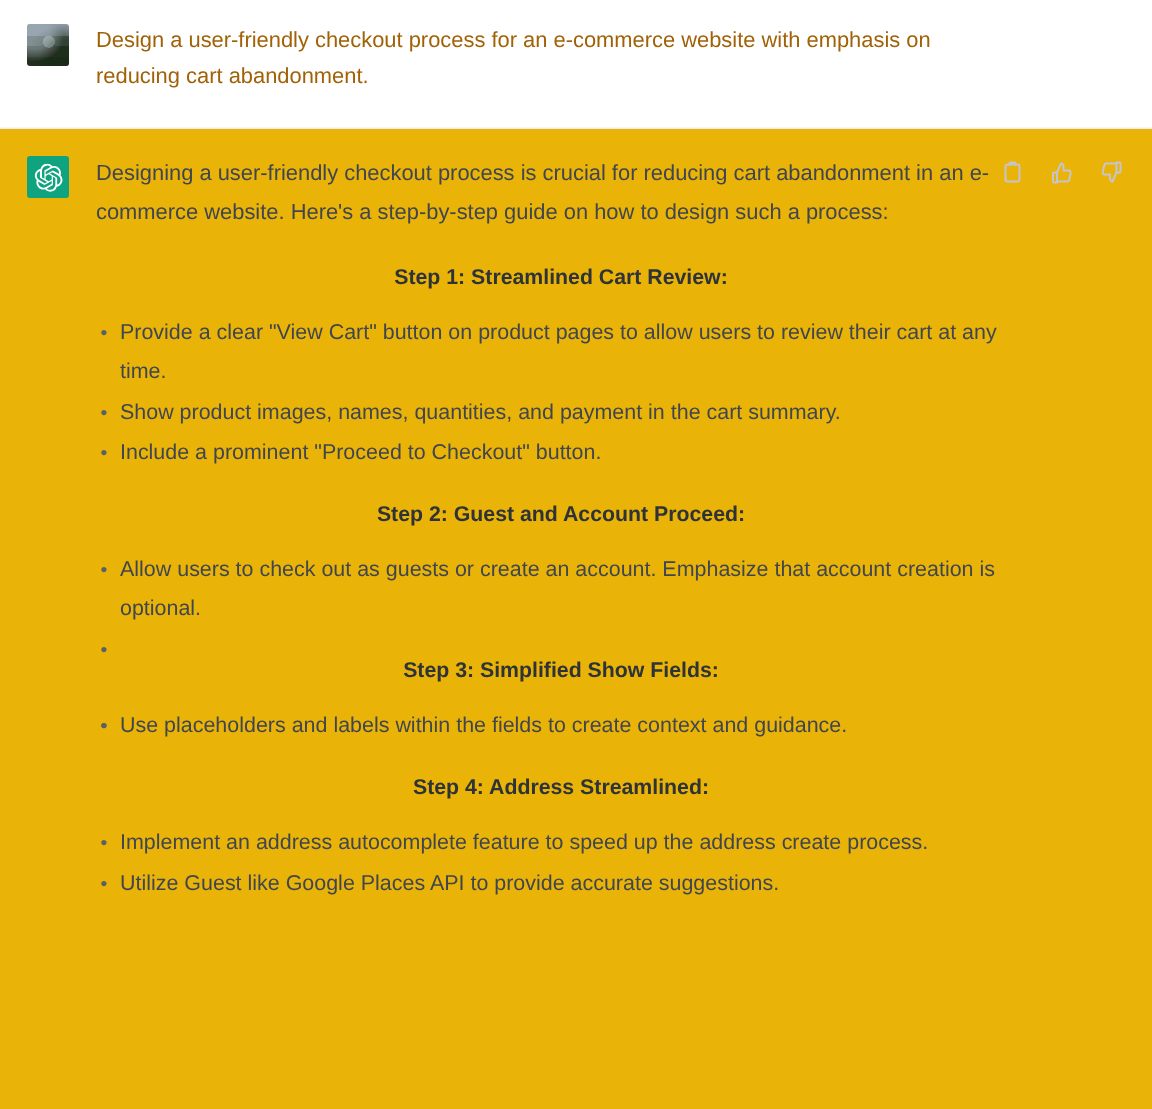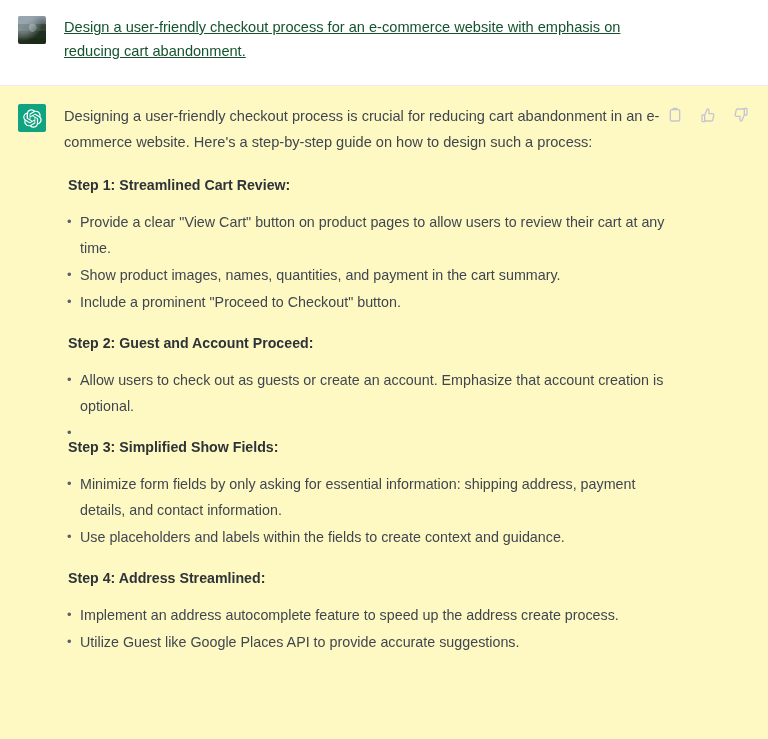--- a/index.html
+++ b/index.html
@@ -26,21 +26,21 @@
   .msg {
     width: 100%;
     display: block;
   }
   .msg-user {
     background: #ffffff;
     border-bottom: 1px solid #ececf1;
     padding: 14px 0 22px 0;
   }
   .msg-assistant {
-    background: #fef9c3;
+    background: #eab308;
     padding: 16px 0 20px 0;
     flex: 1 1 auto;
   }
 
   .msg-inner {
     position: relative;
     display: flex;
     align-items: flex-start;
     padding-left: 18px;
     padding-right: 16px;
@@ -83,45 +83,45 @@
 
   
   .content {
     flex: 1 1 auto;
     padding-left: 18px;
     padding-top: 1px;
     min-width: 0;
   }
 
   .user-text {
-    color: #14532d;
+    color: #a16207;
     font-size: 14.6px;
     line-height: 24px;
     max-width: 600px;
     margin: 0;
-    text-decoration: underline;
   }
 
   .assistant-body {
     max-width: 616px;
   }
 
   .para {
     color: #40464f;
     font-size: 14.6px;
     line-height: 26px;
     margin: 0 0 20px 0;
   }
 
   .step-heading {
     color: #2e3338;
     font-size: 14.2px;
     font-weight: bold;
     line-height: 20px;
     margin: 0 0 14px 4px;
+    text-align: center;
   }
 
   ul.bullets {
     list-style: none;
     margin: 0 0 18px 0;
     padding: 0;
   }
   ul.bullets li {
     position: relative;
     color: #40464f;
@@ -218,21 +218,20 @@
             </li>
             <li>
               <span class="bullet-dot">•</span>
             </li>
           </ul>
 
           <p class="step-heading">Step 3: Simplified Show Fields:</p>
           <ul class="bullets">
             <li>
               <span class="bullet-dot">•</span>
-              <span>Minimize form fields by only asking for essential information: shipping address, payment details, and contact information.</span>
             </li>
             <li>
               <span class="bullet-dot">•</span>
               <span>Use placeholders and labels within the fields to create context and guidance.</span>
             </li>
           </ul>
 
           <p class="step-heading">Step 4: Address Streamlined:</p>
           <ul class="bullets">
             <li>

